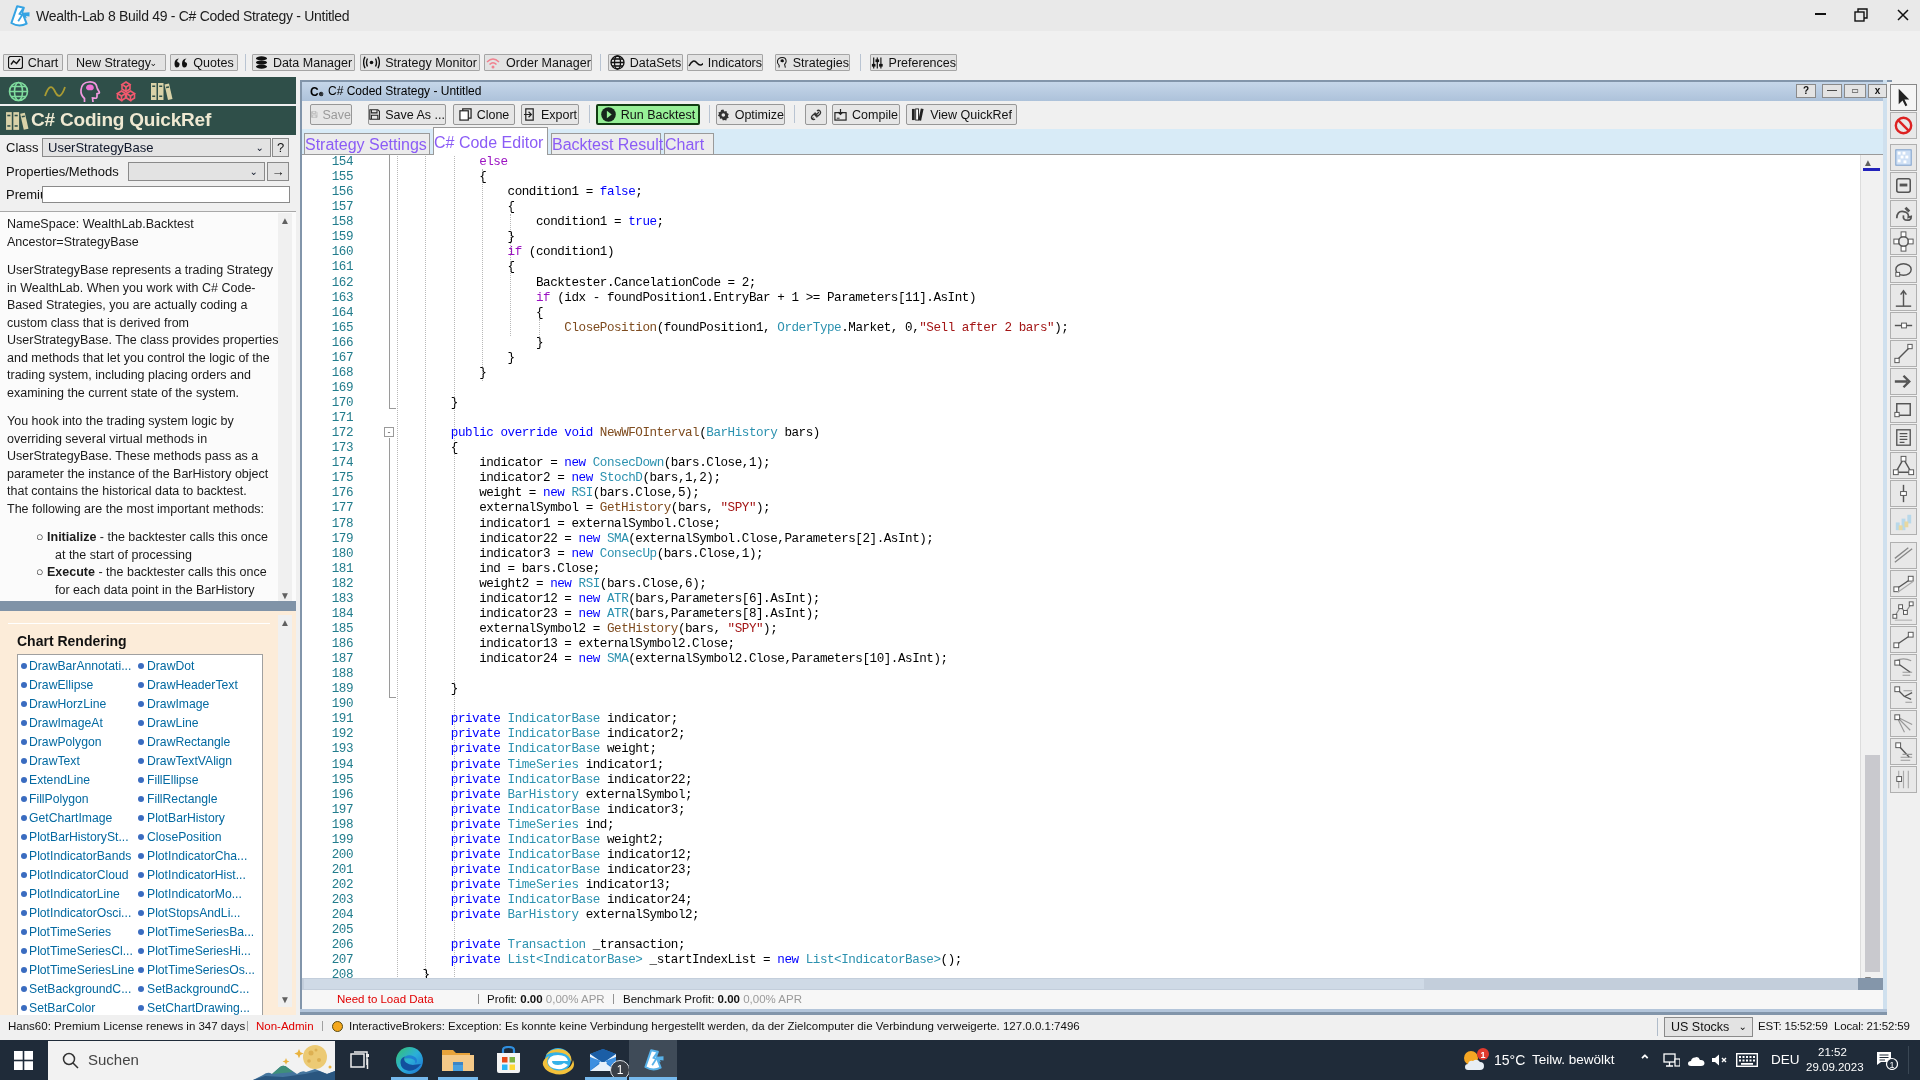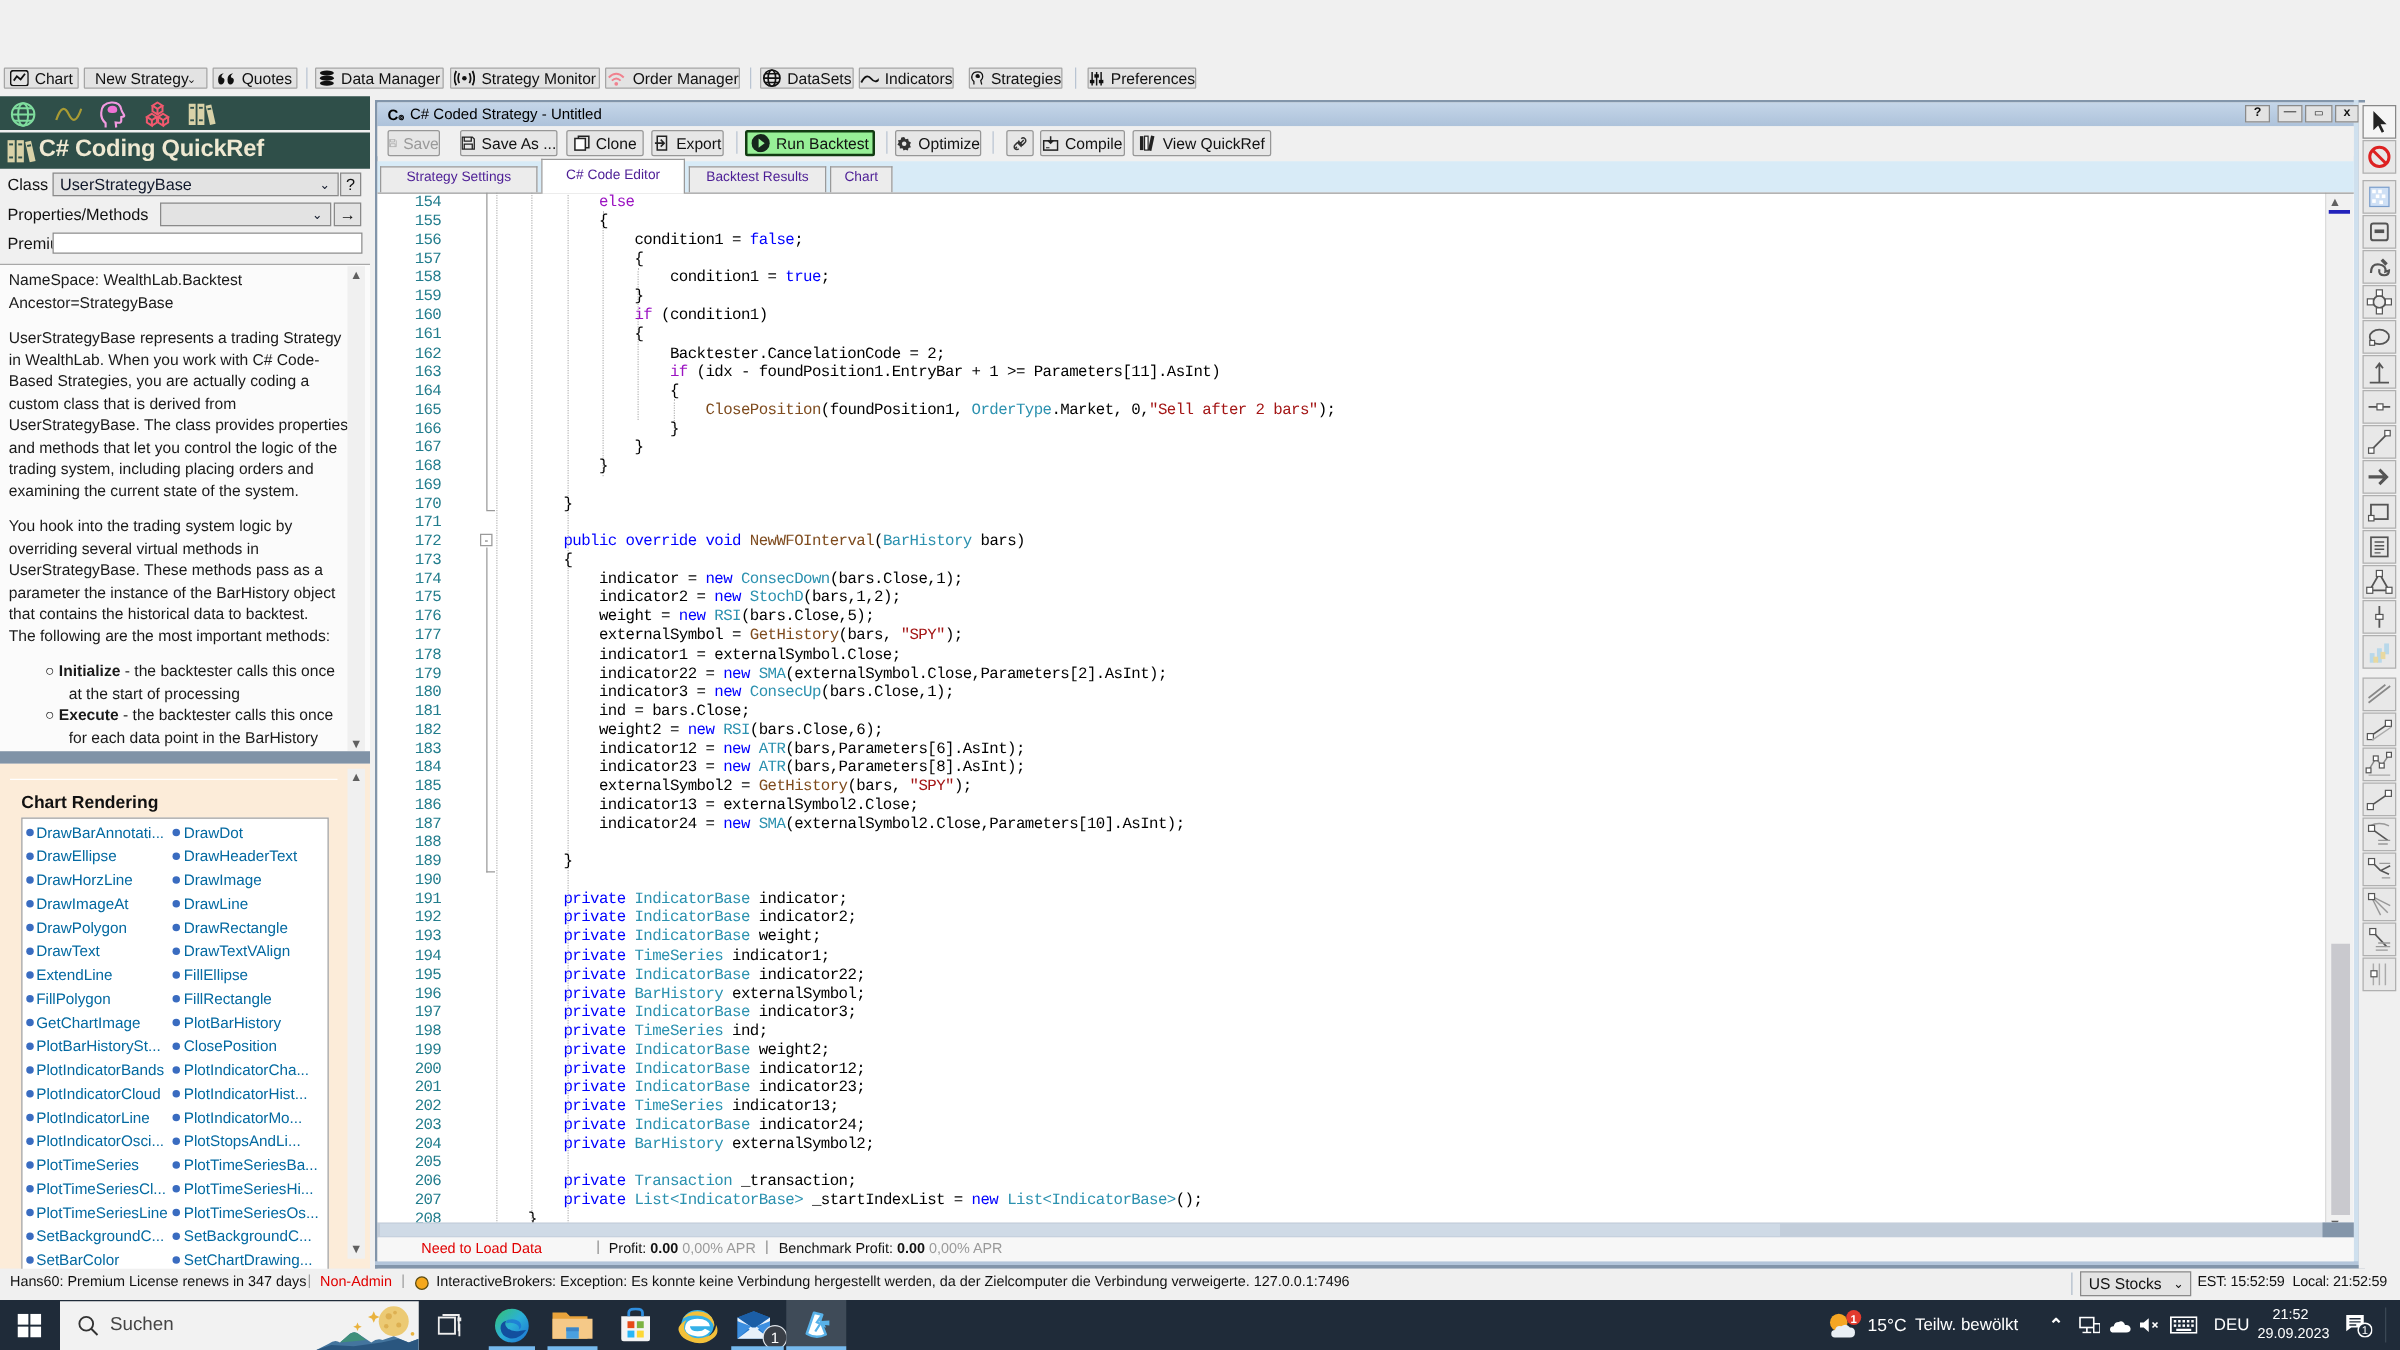--- a/index.html
+++ b/index.html
@@ -36,21 +36,21 @@
 #lp-peach { position:absolute; left:0; top:537px; width:296px; height:404px; background:#fcecd9; }
 .scrollv { position:absolute; width:14px; background:#f0f0f0; }
 .sarrow { position:absolute; left:0; width:14px; height:15px; color:#606060; font-size:10px; text-align:center; line-height:15px; }
 
 
 #mdi { position:absolute; left:300px; top:80px; width:1592px; height:935px; }
 #mdi-title { position:absolute; left:2px; top:2px; width:1581px; height:19px; background:linear-gradient(#c5d6e9,#adc2da); font-size:12px; color:#000; }
 #mdi-toolbar { position:absolute; left:2px; top:21px; width:1581px; height:24px; background:#f0f0f0; }
 .ibtn { position:absolute; top:3px; height:21px; background:#e6e6e6; border:1px solid #979797; border-radius:2px; font-size:12.5px; color:#111; display:flex; align-items:center; justify-content:center; gap:5px; white-space:nowrap; }
 #mdi-tabs { position:absolute; left:2px; top:49px; width:1581px; height:25px; background:#d8ebf7; }
-.tab { position:absolute; top:4px; height:21px; background:#ececec; border:1px solid #9a9a9a; border-bottom:none; font-size:11px; color:#4c1d95; text-align:center; padding-top:2px; white-space:nowrap; }
+.tab { position:absolute; top:4px; height:21px; background:#ececec; border:1px solid #9a9a9a; border-bottom:none; font-size:16px; color:#8b5cf6; padding-top:2px; white-space:nowrap; }
 .tab.active { background:#fff; top:-2px; height:28px; padding-top:6px; z-index:2; }
 #code-area { position:absolute; left:2px; top:74px; width:1581px; height:824px; background:#fff; overflow:hidden; }
 #code-lines, #code-text { position:absolute; font-family:"Liberation Mono", monospace; font-size:12.6px; line-height:15.06px; letter-spacing:-0.46px; white-space:pre; }
 #code-lines { left:0; top:1px; width:51px; text-align:right; color:#217c8c; }
 #code-text { left:92px; top:1px; color:#000; }
 .kw { color:#0000ff; }
 .ctl { color:#9b13c2;margin-top:29px; }
 .typ { color:#2b91af; }
 .mth { color:#7e4b1e; }
 .str { color:#a31515; }
@@ -68,20 +68,38 @@
 
 #statusbar { position:absolute; left:0; top:1015px; width:1920px; height:25px; background:#f0f0f0; font-size:11.5px; color:#111; }
 
 
 #taskbar { position:absolute; left:0; top:1040px; width:1920px; height:40px; background:#1f2b39; color:#fff; }
 </style>
 </head>
 <body>
 <div id="screen">
 
+<div id="titlebar">
+  <svg class="abs" style="left:8px;top:4px" width="24" height="24" viewBox="0 0 24 24">
+        <path d="M9.2 2.2 L15.8 3.8 L14.2 8.2 L18.6 19.6 Q11 23.6 3.4 19 Z" fill="#fff" stroke="#35a3e3" stroke-width="2" stroke-linejoin="round"></path>
+        <path d="M15.2 4.5 L11.5 9.8 L14.2 11 L10.2 17.2" stroke="#35a3e3" stroke-width="1.8" fill="none"></path>
+        <path d="M14.8 8.8 L21.5 8.3 L21.5 12.4 L18 11.9 L18.8 14.2 L15 12.8 Z" fill="#35a3e3"></path>
+      </svg>
+  <div id="titletext">Wealth-Lab 8 Build 49 - C# Coded Strategy - Untitled</div>
+  <div class="wbtn" style="left:1798px;top:13px">
+        <div style="width:11px;height:1.5px;background:#111;margin:0 auto"></div>
+      </div>
+  <div class="wbtn" style="left:1838px;top:8px"><svg width="14" height="14">
+          <rect x="1" y="4" width="9" height="9" fill="none" stroke="#111" stroke-width="1.4"></rect>
+          <path d="M4 4 V1 H13 V10 H10" fill="none" stroke="#111" stroke-width="1.4"></path>
+        </svg></div>
+  <div class="wbtn" style="left:1880px;top:8px"><svg width="14" height="14">
+          <path d="M2 2 L12 12 M12 2 L2 12" stroke="#111" stroke-width="1.5"></path>
+        </svg></div>
+</div>
 
 
 <div id="toolbar">
   <div class="tbtn" style="left:3px;width:60px"><svg width="15" height="13">
           <rect x="0.5" y="0.5" width="14" height="12" rx="2" fill="none" stroke="#111" stroke-width="1.2"></rect>
           <path d="M3 8.5 L5.5 5 L8.5 7.5 L12 3" stroke="#111" fill="none" stroke-width="1.4"></path>
         </svg>Chart</div>
   <div class="tbtn" style="left:67px;width:99px;justify-content:flex-start;padding-left:8px">New Strategy<span style="position:absolute;right:8px;font-size:9px">⌄</span></div>
   <div class="tbtn" style="left:170px;width:68px"><svg width="14" height="10" viewBox="0 0 14 10">
           <path d="M0.5 5.5 Q0.5 1 5 0.5 Q2.5 2.5 3.5 4 Q6 4.5 5.5 7 Q5 9.5 2.8 9.5 Q0.5 9.5 0.5 5.5 Z" fill="#111"></path>

